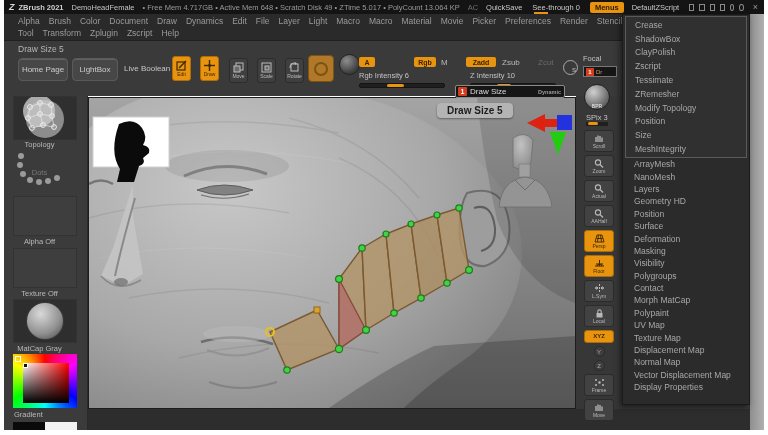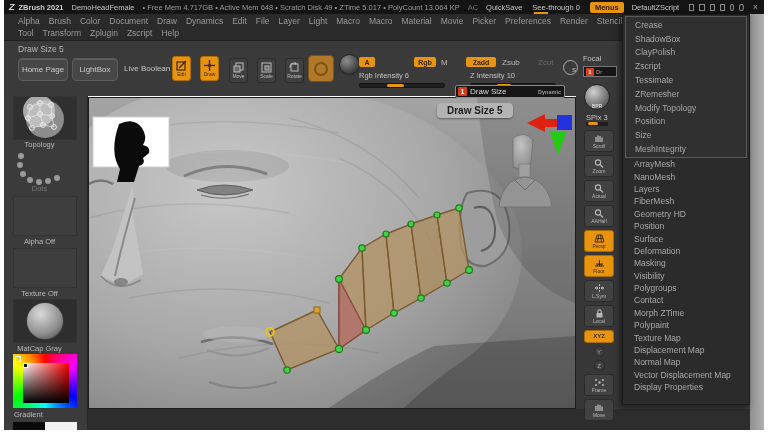--- a/index.html
+++ b/index.html
@@ -276,21 +276,21 @@
             <circle cx="8" cy="6" r="3"></circle>
             <circle cx="7" cy="15" r="3"></circle>
             <circle cx="10" cy="24" r="3"></circle>
             <circle cx="17" cy="30" r="3"></circle>
             <circle cx="26" cy="32" r="3"></circle>
             <circle cx="35" cy="31" r="3"></circle>
             <circle cx="44" cy="28" r="3"></circle>
           </g>
       </svg>
     </div>
-    <div class="tile-label dim" style="top:88px;">Dots</div>
+    <div class="tile-label dim" style="top:72px;">Dots</div>
 
     <div class="tile" style="top:100px;height:40px;background:#3e3e3e;"></div>
     <div class="tile-label" style="top:141px;">Alpha Off</div>
 
     <div class="tile" style="top:152px;height:40px;background:#3e3e3e;"></div>
     <div class="tile-label" style="top:193px;">Texture Off</div>
 
     <div class="tile" style="top:203px;height:44px;background:#2e2e2e;">
       <svg width="62" height="42" viewBox="0 0 62 42">
         <circle cx="31" cy="21" r="19" fill="#3a3a3a"></circle>
@@ -535,31 +535,31 @@
         <div class="menu-item">Modify Topology</div>
         <div class="menu-item">Position</div>
         <div class="menu-item">Size</div>
         <div class="menu-item">MeshIntegrity</div>
       </div>
     <div id="rm-rest">
 
     <div class="menu-item">ArrayMesh</div>
         <div class="menu-item">NanoMesh</div>
         <div class="menu-item">Layers</div>
-        <div class="menu-item">FiberMesh</div>
         <div class="menu-item">Geometry HD</div>
         <div class="menu-item">Position</div>
         <div class="menu-item">Surface</div>
         <div class="menu-item">Deformation</div>
         <div class="menu-item">Masking</div>
         <div class="menu-item">Visibility</div>
         <div class="menu-item">Polygroups</div>
         <div class="menu-item">Contact</div>
-        <div class="menu-item">Morph ZTime</div>
+        <div class="menu-item">Morph MatCap</div>
         <div class="menu-item">Polypaint</div>
+        <div class="menu-item">UV Map</div>
         <div class="menu-item">Texture Map</div>
         <div class="menu-item">Displacement Map</div>
         <div class="menu-item">Normal Map</div>
         <div class="menu-item">Vector Displacement Map</div>
         <div class="menu-item">Display Properties</div>
       </div>
   </div>
 
   <div id="right-strip" class="abs"></div>
 

